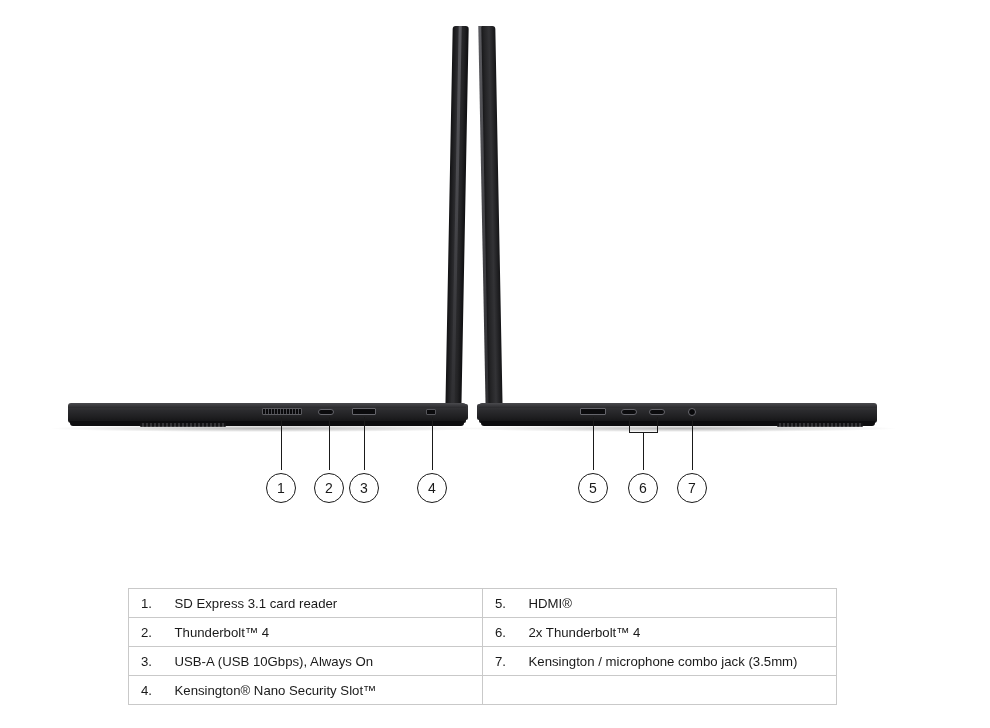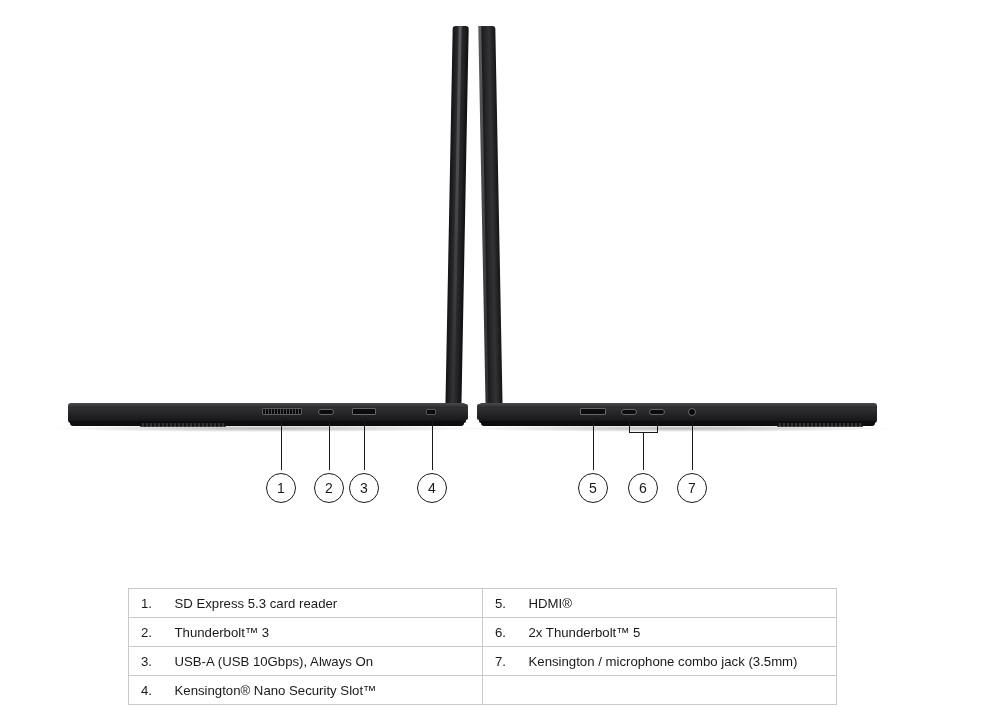--- a/index.html
+++ b/index.html
@@ -264,29 +264,29 @@
   <table class="legend">
     <colgroup>
       <col class="c-num">
         <col class="c-txt">
       <col class="c-num">
         <col class="c-txt">
     </colgroup>
     <tbody>
       <tr>
         <td class="num">1.</td>
-        <td class="txt">SD Express 5.3 card reader</td>
+        <td class="txt">SD Express 3.1 card reader</td>
         <td class="num">5.</td>
         <td class="txt">HDMI®</td>
       </tr>
       <tr>
         <td class="num">2.</td>
-        <td class="txt">Thunderbolt™ 3</td>
+        <td class="txt">Thunderbolt™ 4</td>
         <td class="num">6.</td>
-        <td class="txt">2x Thunderbolt™ 5</td>
+        <td class="txt">2x Thunderbolt™ 4</td>
       </tr>
       <tr>
         <td class="num">3.</td>
         <td class="txt">USB-A (USB 10Gbps), Always On</td>
         <td class="num">7.</td>
         <td class="txt">Kensington / microphone combo jack (3.5mm)</td>
       </tr>
       <tr>
         <td class="num">4.</td>
         <td class="txt">Kensington® Nano Security Slot™</td>

